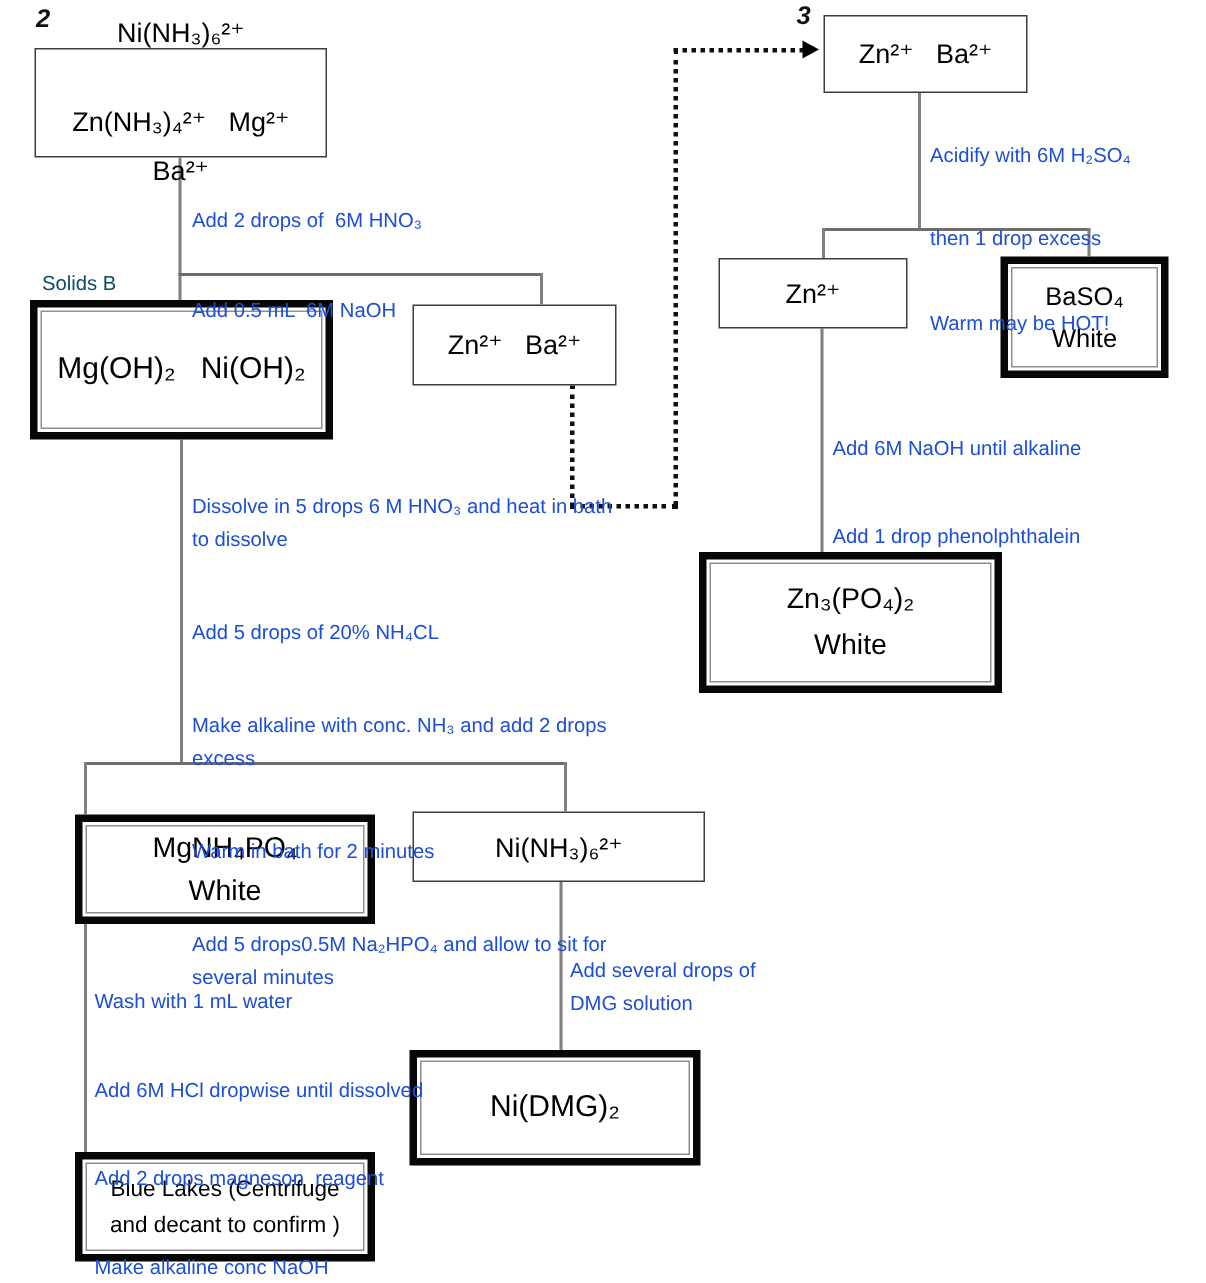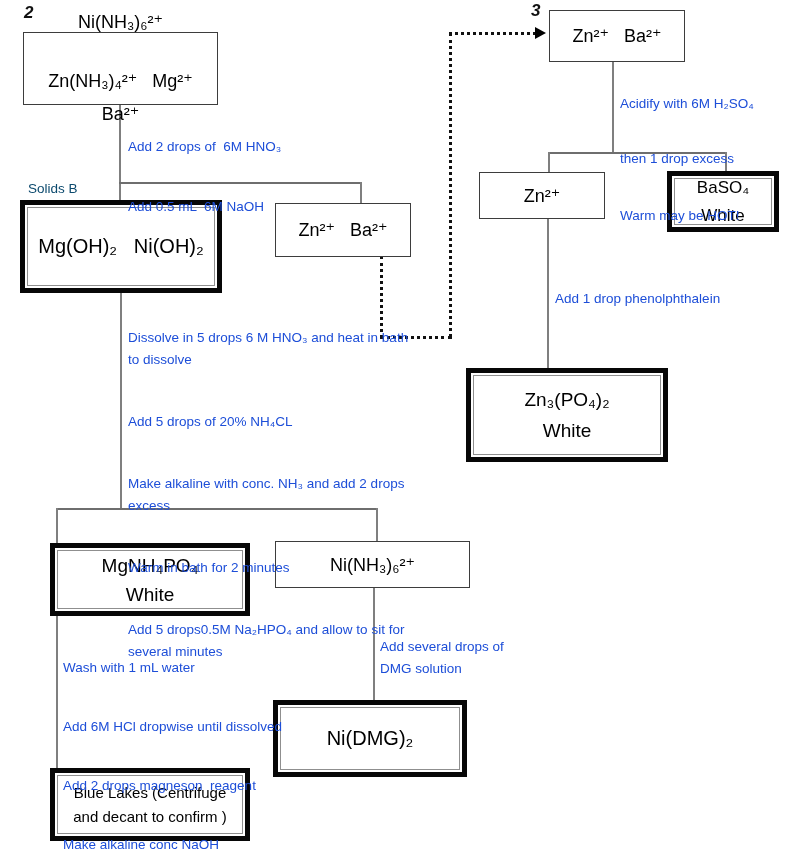--- a/index.html
+++ b/index.html
@@ -88,21 +88,21 @@
   </div>
 
   <div class="box single" style="left:549px;top:10px;width:136px;height:52px">
     <div class="bt f18">Zn²⁺   Ba²⁺</div>
   </div>
 
   <div class="box single" style="left:479px;top:172px;width:126px;height:47px">
     <div class="bt f18">Zn²⁺</div>
   </div>
 
-  <div class="box result" style="left:667px;top:171px;width:112px;height:61px">
+  <div class="box result" style="left:667px;top:171px;width:112px;height:81px">
     <div class="inner">
       <div class="bt f17">BaSO₄</div>
       <div class="bt f17">White</div>
     </div>
   </div>
 
   <div class="box result" style="left:20px;top:200px;width:202px;height:93px">
     <div class="inner">
       <div class="bt f20">Mg(OH)₂   Ni(OH)₂</div>
     </div>
@@ -143,20 +143,21 @@
     <p>Add 0.5 mL  6M NaOH</p>
   </div>
 
   <div class="steps" id="sb2" style="left:620px;top:62px;width:178px">
     <p>Acidify with 6M H₂SO₄</p>
     <p>then 1 drop excess</p>
     <p>Warm may be HOT!</p>
   </div>
 
   <div class="steps" id="sb3" style="left:555px;top:258px;width:248px">
+    <p>Add 6M NaOH until alkaline</p>
     <p>Add 1 drop phenolphthalein</p>
   </div>
 
   <div class="steps" id="sb4" style="left:128px;top:297px;width:288px">
     <p>Dissolve in 5 drops 6 M HNO₃ and heat in bath to dissolve</p>
     <p>Add 5 drops of 20% NH₄CL</p>
     <p>Make alkaline with conc. NH₃ and add 2 drops excess</p>
     <p>Warm in bath for 2 minutes</p>
     <p>Add 5 drops0.5M Na₂HPO₄ and allow to sit for several minutes</p>
   </div>

